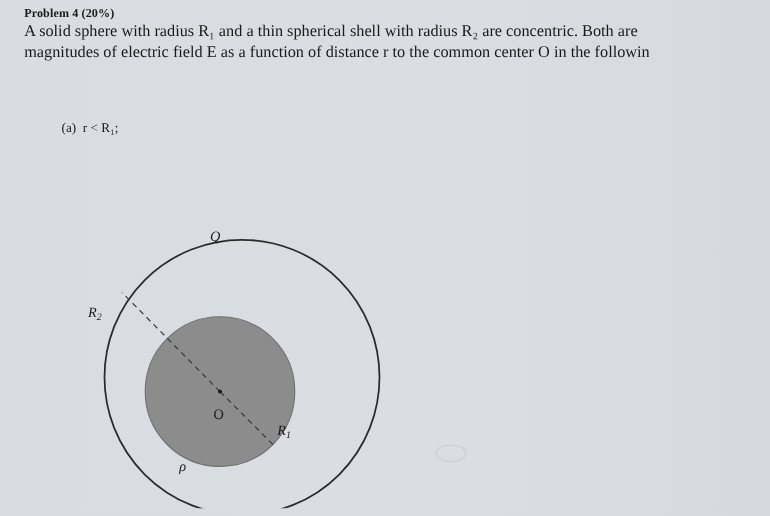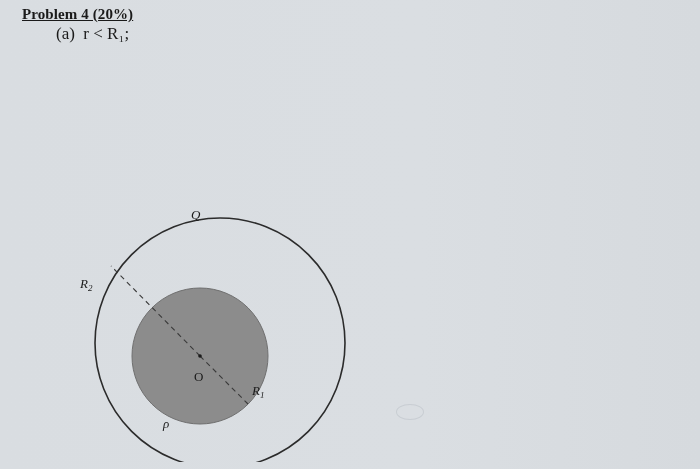--- a/index.html
+++ b/index.html
@@ -23,36 +23,36 @@
     background: linear-gradient(90deg, #d9dde1 0%, #dadee2 60%, #d6dade 100%);
   }
   .text-block {
     position: absolute;
     left: 22px;
     top: 6px;
     width: 672px;
   }
   .title {
     font-weight: bold;
-    font-size: 15px;
+    font-size: 11px;
     letter-spacing: 0.1px;
     margin: 0 0 1px 0;
     line-height: 1.15;
-    text-decoration: underline;
   }
   .body-line {
     font-size: 14.8px;
     line-height: 19.6px;
     white-space: pre;
   }
   .item-line {
-    font-size: 17px;
+    font-size: 12px;
     line-height: 19.6px;
     white-space: pre;
     padding-left: 34px;
+    margin-top: 48px;
   }
   .figure {
     position: absolute;
     left: 30px;
     top: 196px;
     width: 430px;
     height: 266px;
   }
   .fig-svg { display: block; }
   .lbl {
@@ -76,20 +76,22 @@
     opacity: 0.5;
   }
 </style>
 </head>
 <body>
 
 <div class="page">
 
   <div class="text-block">
     <div class="title">Problem 4 (20%)</div>
+    <div class="body-line">A solid sphere with radius R₁ and a thin spherical shell with radius R₂ are concentric. Both are</div>
+    <div class="body-line">magnitudes of electric field E as a function of distance r to the common center O in the followin</div>
     <div class="item-line">(a)  r &lt; R₁;</div>
   </div>
 
   <div class="figure">
     <svg class="fig-svg" width="430" height="266" viewBox="0 0 430 266" xmlns="http://www.w3.org/2000/svg">
 
       <circle cx="190" cy="147" r="125" fill="none" stroke="#2b2b2b" stroke-width="1.6"></circle>
 
       <circle cx="170" cy="160" r="68" fill="#8c8c8c" stroke="#6f6f6f" stroke-width="1"></circle>
 

